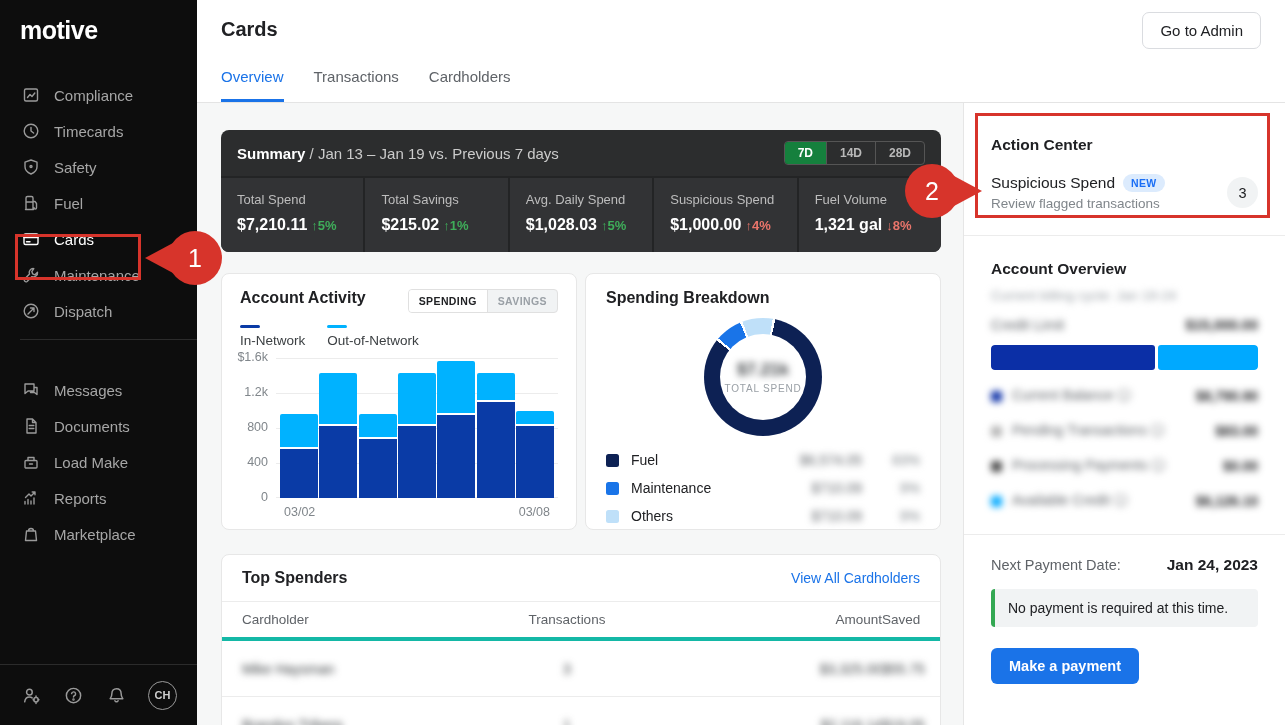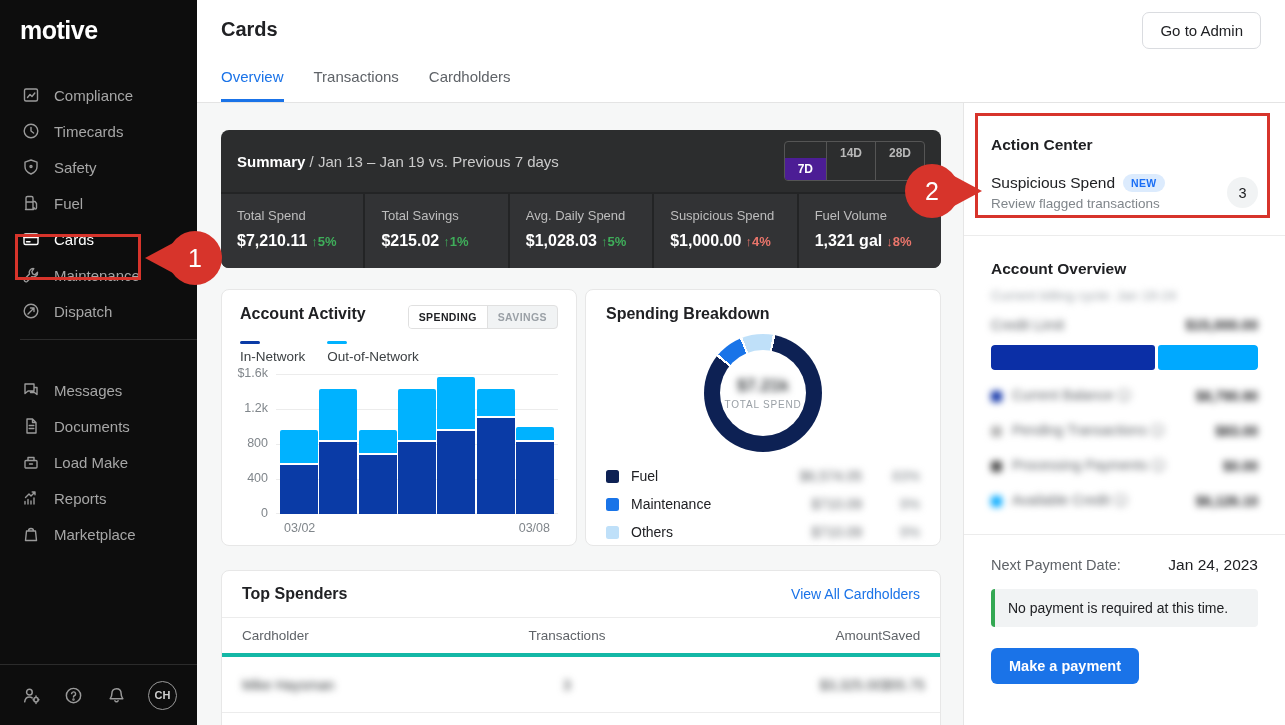--- a/index.html
+++ b/index.html
@@ -32,21 +32,21 @@
   
   .content { position:absolute; left:197px; top:103px; width:766px; bottom:0; padding:27px 0 0 24px; }
   .summary-card { width:720px; background:#2c2d2e; border-radius:8px; overflow:hidden; margin-bottom:21px; }
   .summary-head { display:flex; align-items:center; justify-content:space-between; padding:11px 16px; }
   .summary-title { color:#fff; font-size:15px; }
   .summary-title b { font-weight:700; }
   .summary-title span.sub { color:#cbcbcb; font-weight:400; }
   .range-toggle { display:flex; border:1px solid #555; border-radius:4px; overflow:hidden; }
   .range-opt { padding:4px 13px; font-size:12px; font-weight:700; color:#b9b9b9; border-left:1px solid #555; cursor:pointer; }
   .range-opt:first-child { border-left:none; }
-  .range-opt.selected { background:#4c1d95; color:#ffffff;margin-top:16px; }
+  .range-opt.selected { background:#15803d; color:#ffffff; }
   .metrics { display:flex; border-top:2px solid #232425; }
   .metric { flex:1; padding:14px 16px 18px; background:#323335; border-left:2px solid #232425; }
   .metric:first-child { border-left:none; }
   .metric-label { color:#bdbdbd; font-size:13px; margin-bottom:9px; }
   .metric-value { color:#ffffff; font-size:16px; font-weight:700; white-space:nowrap; }
   .metric-delta { font-size:13px; font-weight:700; margin-left:4px; }
 
   .charts-row { display:flex; gap:8px; width:720px; }
   .panel { background:#ffffff; border:1px solid #e7e7e7; border-radius:8px; }
   .activity-card { width:356px; height:257px; padding:15px 18px; }
@@ -116,21 +116,21 @@
   .ao-limit b { color:#202124; font-weight:700; }
   .credit-bar { display:flex; gap:3px; margin-top:12px; height:25px; border-radius:4px; overflow:hidden; }
   .credit-seg { height:100%; border-radius:3px; }
   .ao-row { display:flex; align-items:center; margin-top:17px; font-size:14px; color:#5f6368; }
   .ao-dot { width:11px; height:11px; border-radius:3px; margin-right:10px; flex:0 0 11px; }
   .ao-row-label { flex:1; }
   .ao-row-value { font-weight:700; color:#202124; }
 
   .np-row { display:flex; justify-content:space-between; align-items:center; padding-top:21px; }
   .np-label { font-size:14.5px; color:#5f6368; }
-  .np-date { font-size:15.5px; font-weight:400; color:#202124; }
+  .np-date { font-size:15.5px; font-weight:700; color:#202124; }
   .notice { margin-top:15px; background:#f1f3f4; border-left:4px solid #34a853; border-radius:4px; padding:11px 13px; font-size:14px; color:#202124; }
   .pay-btn { margin-top:21px; background:#1a73e8; color:#fff; border:none; border-radius:6px; padding:10px 18px; font-size:14.5px; font-weight:700; cursor:pointer; font-family:inherit; }
 
   
   .anno-box { position:absolute; border:3px solid #d7342b; z-index:5; pointer-events:none; }
   .anno-box1 { left:15px; top:234px; width:126px; height:46px; }
   .anno-box2 { left:975px; top:113px; width:295px; height:105px; }
   .pin { position:absolute; width:54px; height:54px; background:#d7342b; border-radius:50%; color:#fff; font-size:25px; display:flex; align-items:center; justify-content:center; z-index:6; pointer-events:none; }
   .pin1 { left:168px; top:231px; }
   .pin1::before { content:""; position:absolute; left:-23px; top:12px; border-top:15px solid transparent; border-bottom:15px solid transparent; border-right:28px solid #d7342b; }

